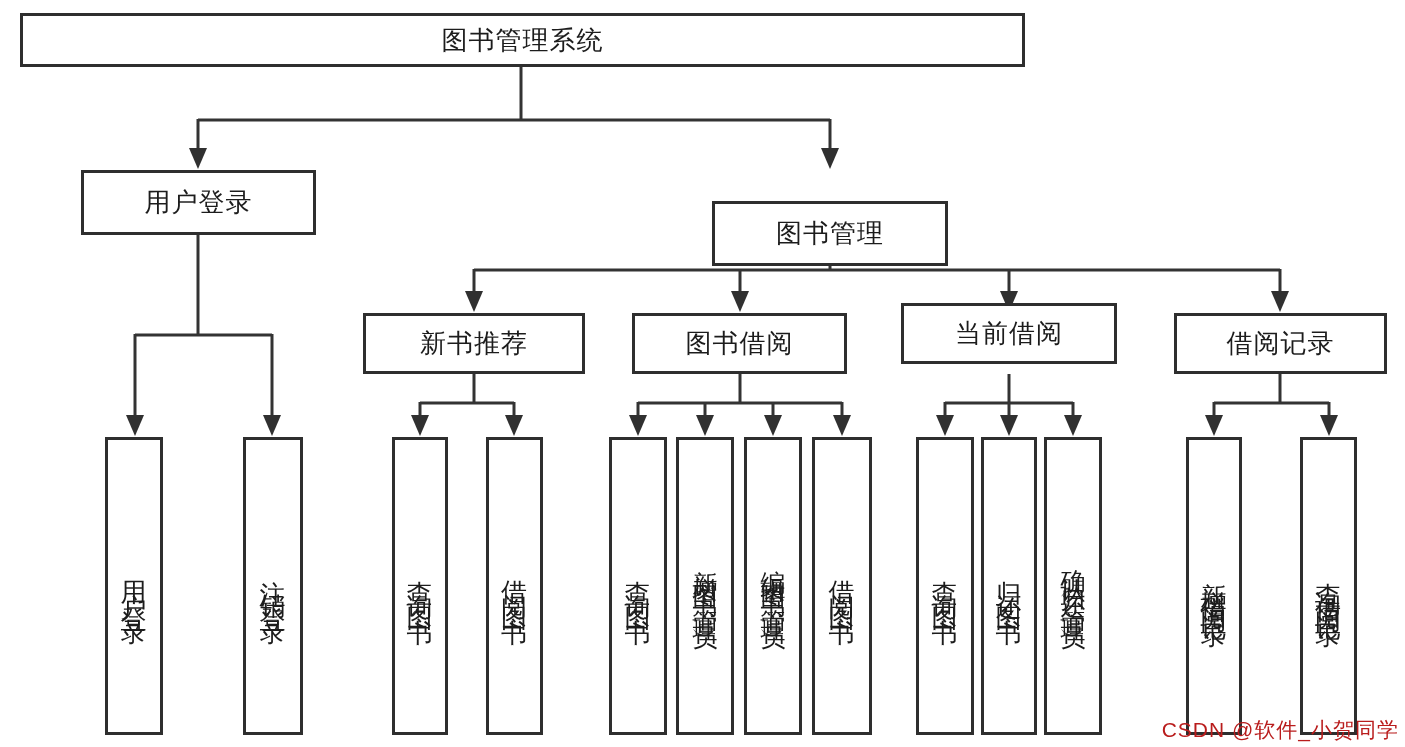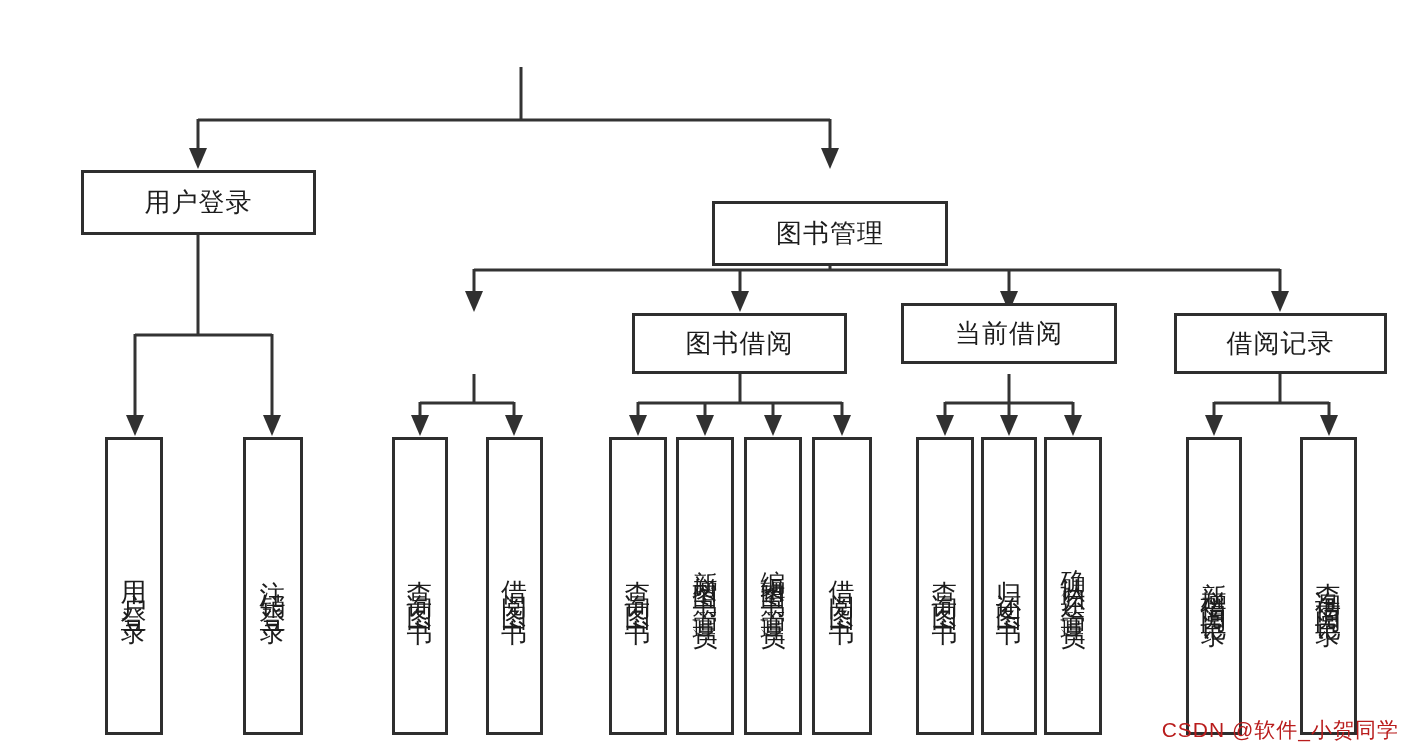--- a/index.html
+++ b/index.html
@@ -134,28 +134,34 @@
     <g>
       <path d="M1280 374 V403"></path>
       <path d="M1214 403 H1329"></path>
       <path d="M1214 402 V417"></path>
       <path d="M1329 402 V417"></path>
       <polygon points="1205,415 1223,415 1214,436"></polygon>
       <polygon points="1320,415 1338,415 1329,436"></polygon>
     </g>
   </svg>
 
+  <div class="box" style="left:20px; top:13px; width:1005px; height:54px;">
+    <span class="hlabel">图书管理系统</span>
+  </div>
 
   <div class="box" style="left:81px; top:170px; width:235px; height:65px;">
     <span class="hlabel">用户登录</span>
   </div>
   <div class="box" style="left:712px; top:170px; width:236px; height:65px;margin-top:31px;">
     <span class="hlabel">图书管理</span>
   </div>
 
+  <div class="box" style="left:363px; top:313px; width:222px; height:61px;">
+    <span class="hlabel">新书推荐</span>
+  </div>
   <div class="box" style="left:632px; top:313px; width:215px; height:61px;">
     <span class="hlabel">图书借阅</span>
   </div>
   <div class="box" style="left:901px; top:303px; width:216px; height:61px;">
     <span class="hlabel">当前借阅</span>
   </div>
   <div class="box" style="left:1174px; top:313px; width:213px; height:61px;">
     <span class="hlabel">借阅记录</span>
   </div>
 

